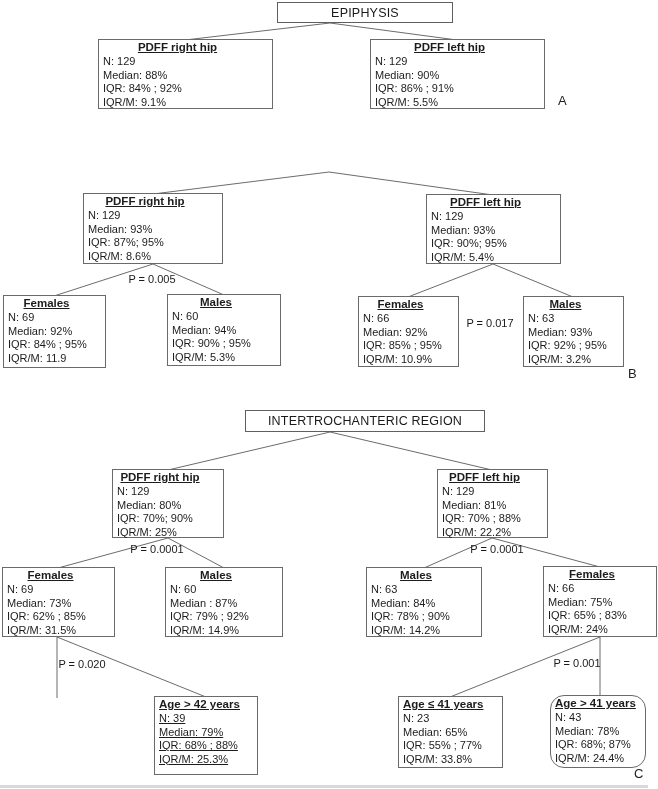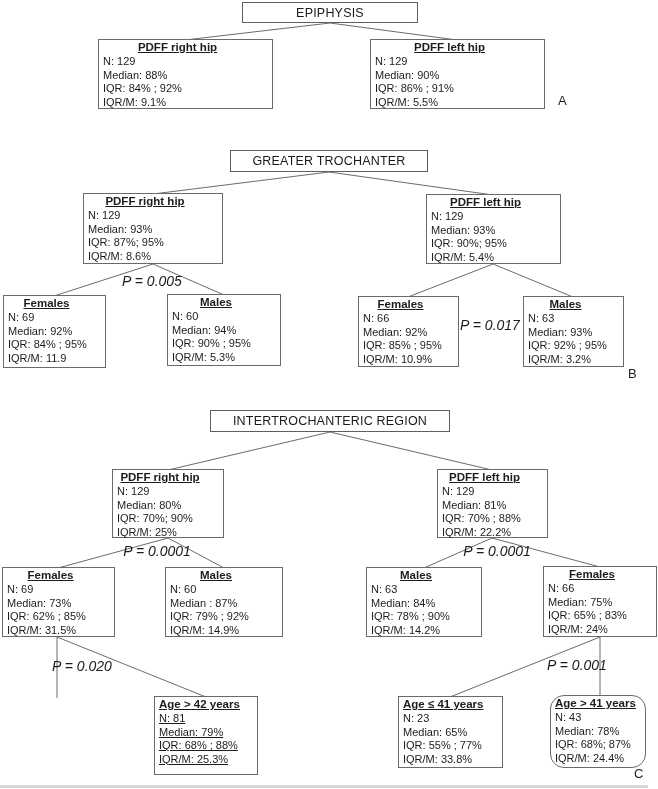--- a/index.html
+++ b/index.html
@@ -14,20 +14,21 @@
   #connectors{position:absolute;left:0;top:0;width:658px;height:789px;}
   .section-header{
     position:absolute;
     border:1px solid #5f5f5f;
     background:#fff;
     display:flex;align-items:center;justify-content:center;
     font-size:12.5px;
     letter-spacing:0.2px;
     color:#1a1a1a;
     box-sizing:border-box;
+    margin-left:35px;
   }
   .node{
     position:absolute;
     border:1px solid #6a6a6a;
     background:#fff;
     box-sizing:border-box;
     padding:1px 20px 0 4px;
     font-size:11px;
     line-height:13.4px;
   }
@@ -36,22 +37,21 @@
     text-decoration:underline;
     text-align:center;
     font-size:11.5px;
     margin-bottom:1px;
     white-space:nowrap;
   }
   .node-line{white-space:nowrap;}
   .p-label{
     position:absolute;
     transform:translateX(-50%);
-    font-style:italic;
-    font-size:14px;
+    font-size:11px;
     white-space:nowrap;
     color:#1a1a1a;
   }
   .panel-letter{
     position:absolute;
     font-size:13px;
     color:#222;
   }
   .bottom-bar{
     position:absolute;
@@ -103,21 +103,20 @@
   <div class="node" style="left:370px;top:39px;width:175px;height:70px;">
     <div class="node-title">PDFF left hip</div>
     <div class="node-line">N: 129</div>
     <div class="node-line">Median: 90%</div>
     <div class="node-line">IQR: 86% ; 91%</div>
     <div class="node-line">IQR/M: 5.5%</div>
   </div>
 
   <div class="panel-letter" style="left:558px;top:93px;">A</div>
 
-  <div class="section-header" style="left:230px;top:150px;width:198px;height:22px;">GREATER TROCHANTER</div>
 
   <div class="node" style="left:83px;top:193px;width:140px;height:71px;">
     <div class="node-title">PDFF right hip</div>
     <div class="node-line">N: 129</div>
     <div class="node-line">Median: 93%</div>
     <div class="node-line">IQR: 87%; 95%</div>
     <div class="node-line">IQR/M: 8.6%</div>
   </div>
 
   <div class="node" style="left:426px;top:194px;width:135px;height:70px;">
@@ -217,21 +216,21 @@
     <div class="node-line">IQR: 65% ; 83%</div>
     <div class="node-line">IQR/M: 24%</div>
   </div>
 
   <div class="p-label" style="left:82px;top:658px;">P = 0.020</div>
   <div class="p-label" style="left:577px;top:657px;">P = 0.001</div>
 
 
   <div class="node" style="left:154px;top:696px;width:104px;height:79px;text-decoration:underline;">
     <div class="node-title">Age &gt; 42 years</div>
-    <div class="node-line">N: 81</div>
+    <div class="node-line">N: 39</div>
     <div class="node-line">Median: 79%</div>
     <div class="node-line">IQR: 68% ; 88%</div>
     <div class="node-line">IQR/M: 25.3%</div>
   </div>
 
   <div class="node" style="left:398px;top:696px;width:105px;height:72px;">
     <div class="node-title">Age ≤ 41 years</div>
     <div class="node-line">N: 23</div>
     <div class="node-line">Median: 65%</div>
     <div class="node-line">IQR: 55% ; 77%</div>

